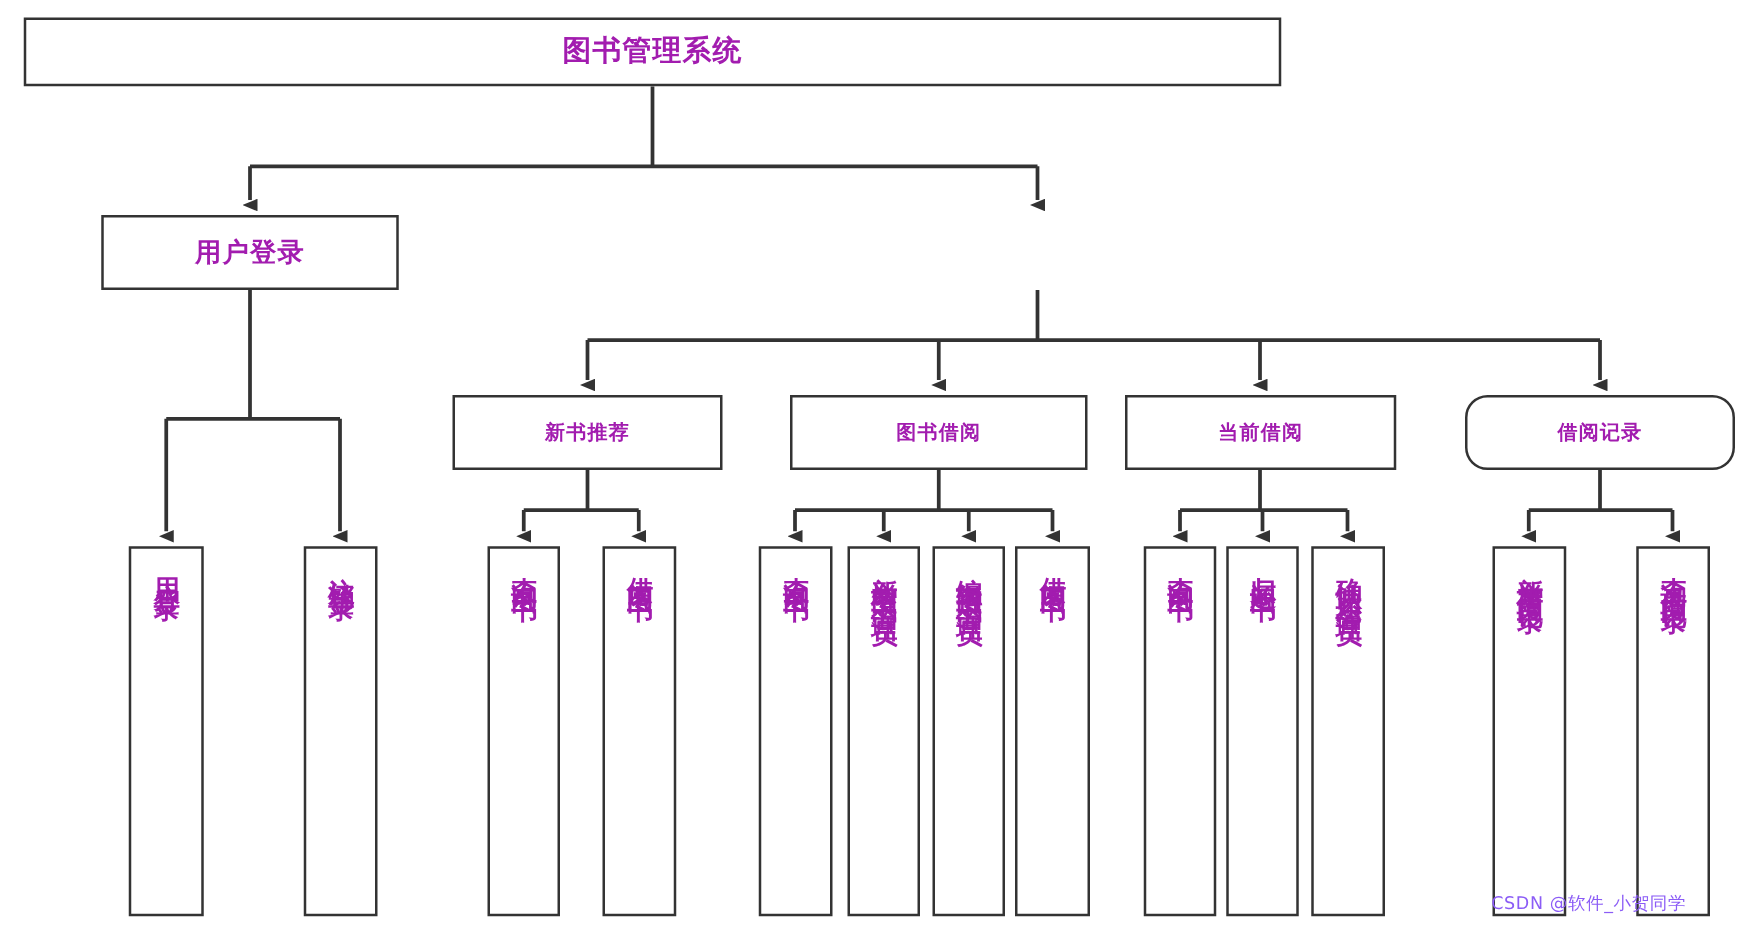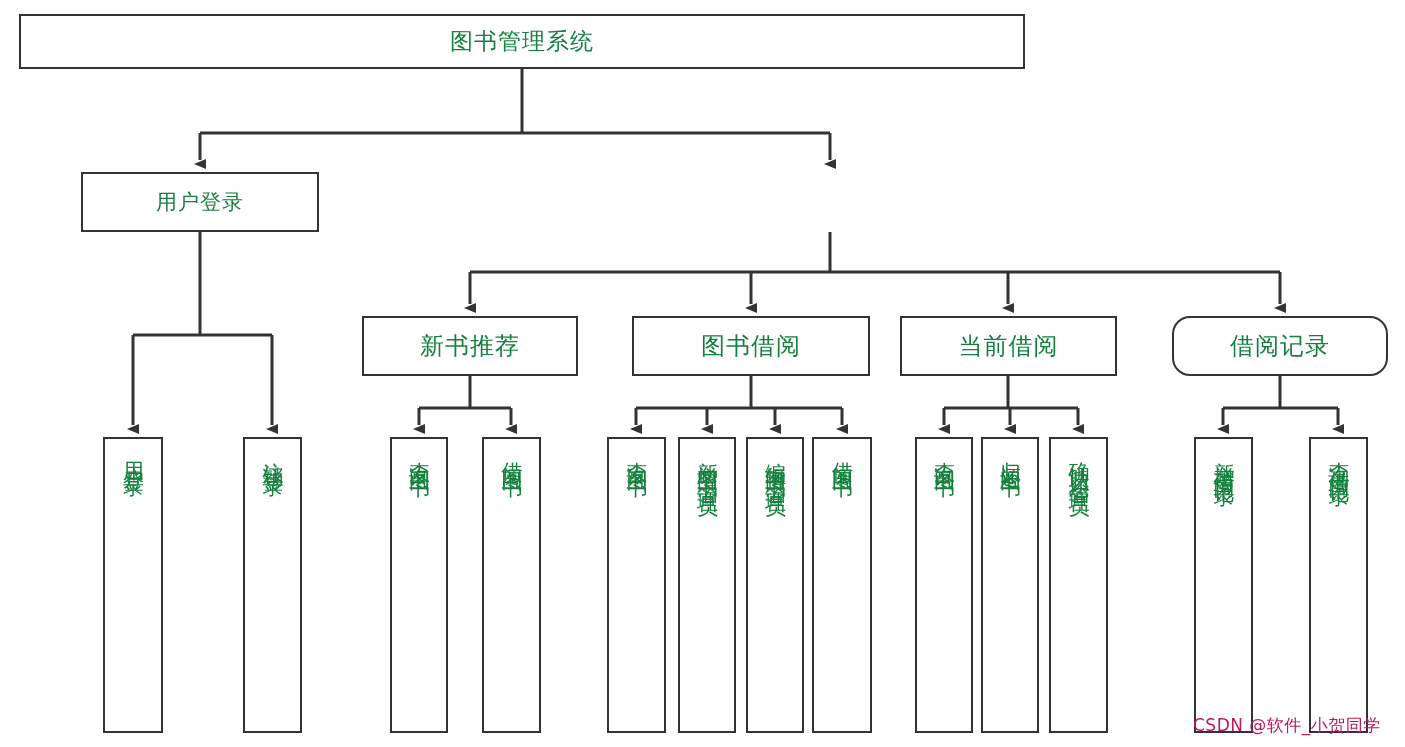--- a/index.html
+++ b/index.html
@@ -29,47 +29,48 @@
     position: absolute;
     box-sizing: border-box;
     background: #ffffff;
     border: 2px solid #333333;
     display: flex;
     align-items: center;
     justify-content: center;
     z-index: 5;
   }
   .node .node-label {
-    color: #15803d;
+    color: #a21caf;
     letter-spacing: 1px;
     line-height: 1.25;
     text-align: center;
     white-space: nowrap;
+    font-weight: bold;
   }
   .node-root .node-label { font-size: 23px; }
   .node-l1 .node-label  { font-size: 21px; }
-  .node-l2 .node-label  { font-size: 24px; }
+  .node-l2 .node-label  { font-size: 16px; }
   
   .node-leaf {
     align-items: flex-start;
     justify-content: center;
     padding-top: 6px;
   }
   .node-leaf .node-label {
     writing-mode: vertical-rl;
     text-orientation: upright;
     font-size: 21px;
     letter-spacing: 5px;
     line-height: 1.0;
     white-space: nowrap;
   }
   .watermark {
     position: absolute;
-    color: #be185d;
-    font-size: 17px;
+    color: #8b5cf6;
+    font-size: 14px;
     letter-spacing: 0.5px;
     white-space: nowrap;
     z-index: 9;
   }
 </style>
 </head>
 <body>
 
 <div id="diagram-root">
 

